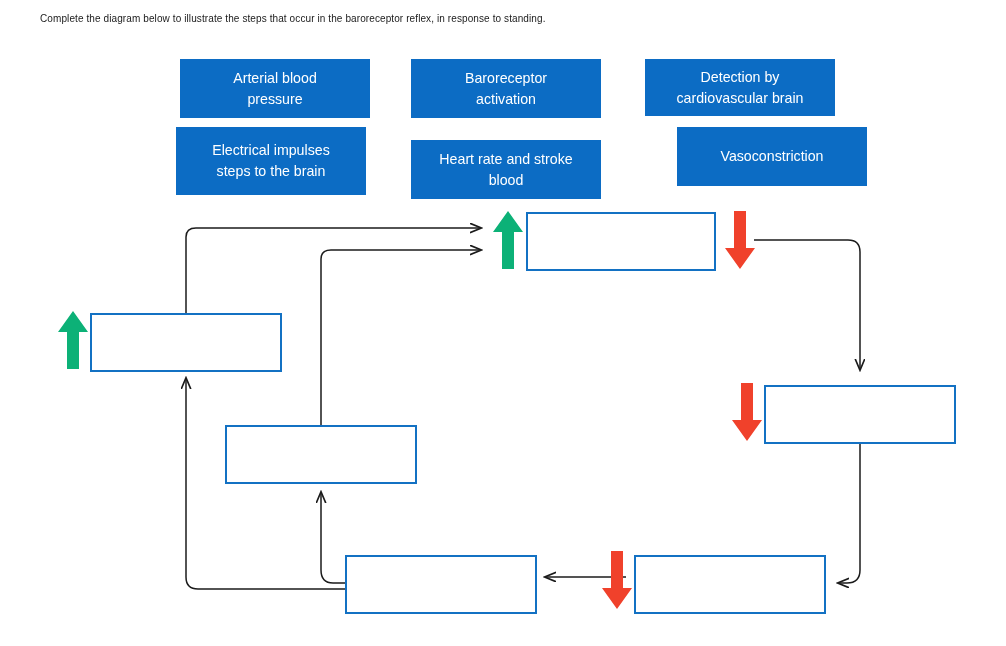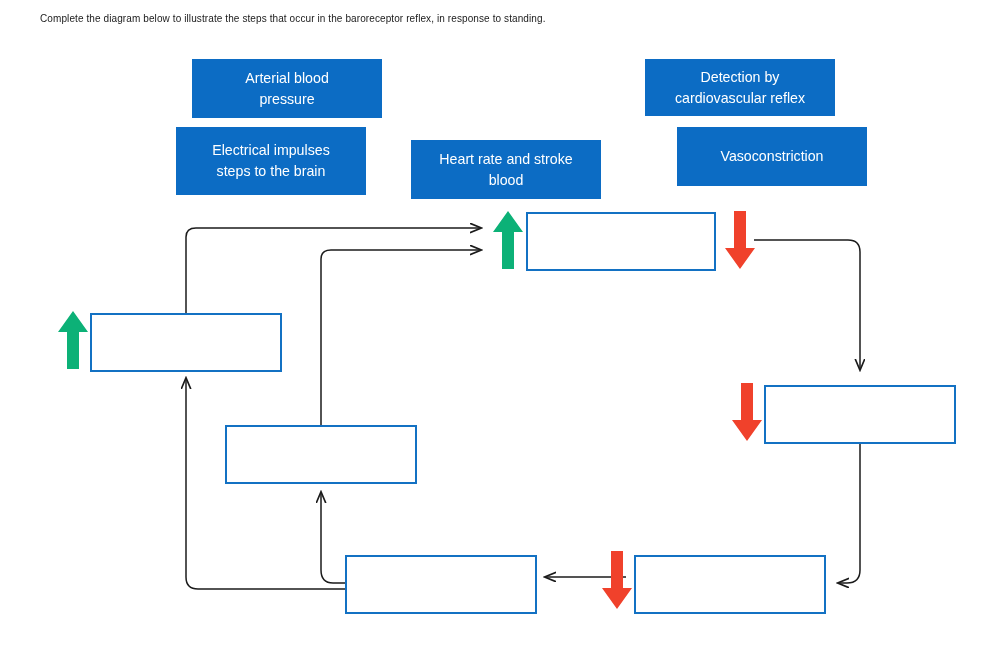--- a/index.html
+++ b/index.html
@@ -139,32 +139,38 @@
     </svg>
   </div>
 
   <div class="dropbox" style="left:526px;top:212px;width:190px;height:59px;"></div>
   <div class="dropbox" style="left:90px;top:313px;width:192px;height:59px;"></div>
   <div class="dropbox" style="left:764px;top:385px;width:192px;height:59px;"></div>
   <div class="dropbox" style="left:225px;top:425px;width:192px;height:59px;"></div>
   <div class="dropbox" style="left:345px;top:555px;width:192px;height:59px;"></div>
   <div class="dropbox" style="left:634px;top:555px;width:192px;height:59px;"></div>
 
-  <div class="tile" style="left:192px;top:59px;width:190px;height:59px;">
+  <div class="tile" style="left:180px;top:59px;width:190px;height:59px;">
     <div>
       <span>Arterial blood</span>
       <span>pressure</span>
     </div>
   </div>
 
+  <div class="tile" style="left:411px;top:59px;width:190px;height:59px;">
+    <div>
+      <span>Baroreceptor</span>
+      <span>activation</span>
+    </div>
+  </div>
 
   <div class="tile" style="left:645px;top:59px;width:190px;height:57px;">
     <div>
       <span>Detection by</span>
-      <span>cardiovascular reflex</span>
+      <span>cardiovascular brain</span>
     </div>
   </div>
 
   <div class="tile" style="left:176px;top:127px;width:190px;height:68px;">
     <div>
       <span>Electrical impulses</span>
       <span>steps to the brain</span>
     </div>
   </div>
 

